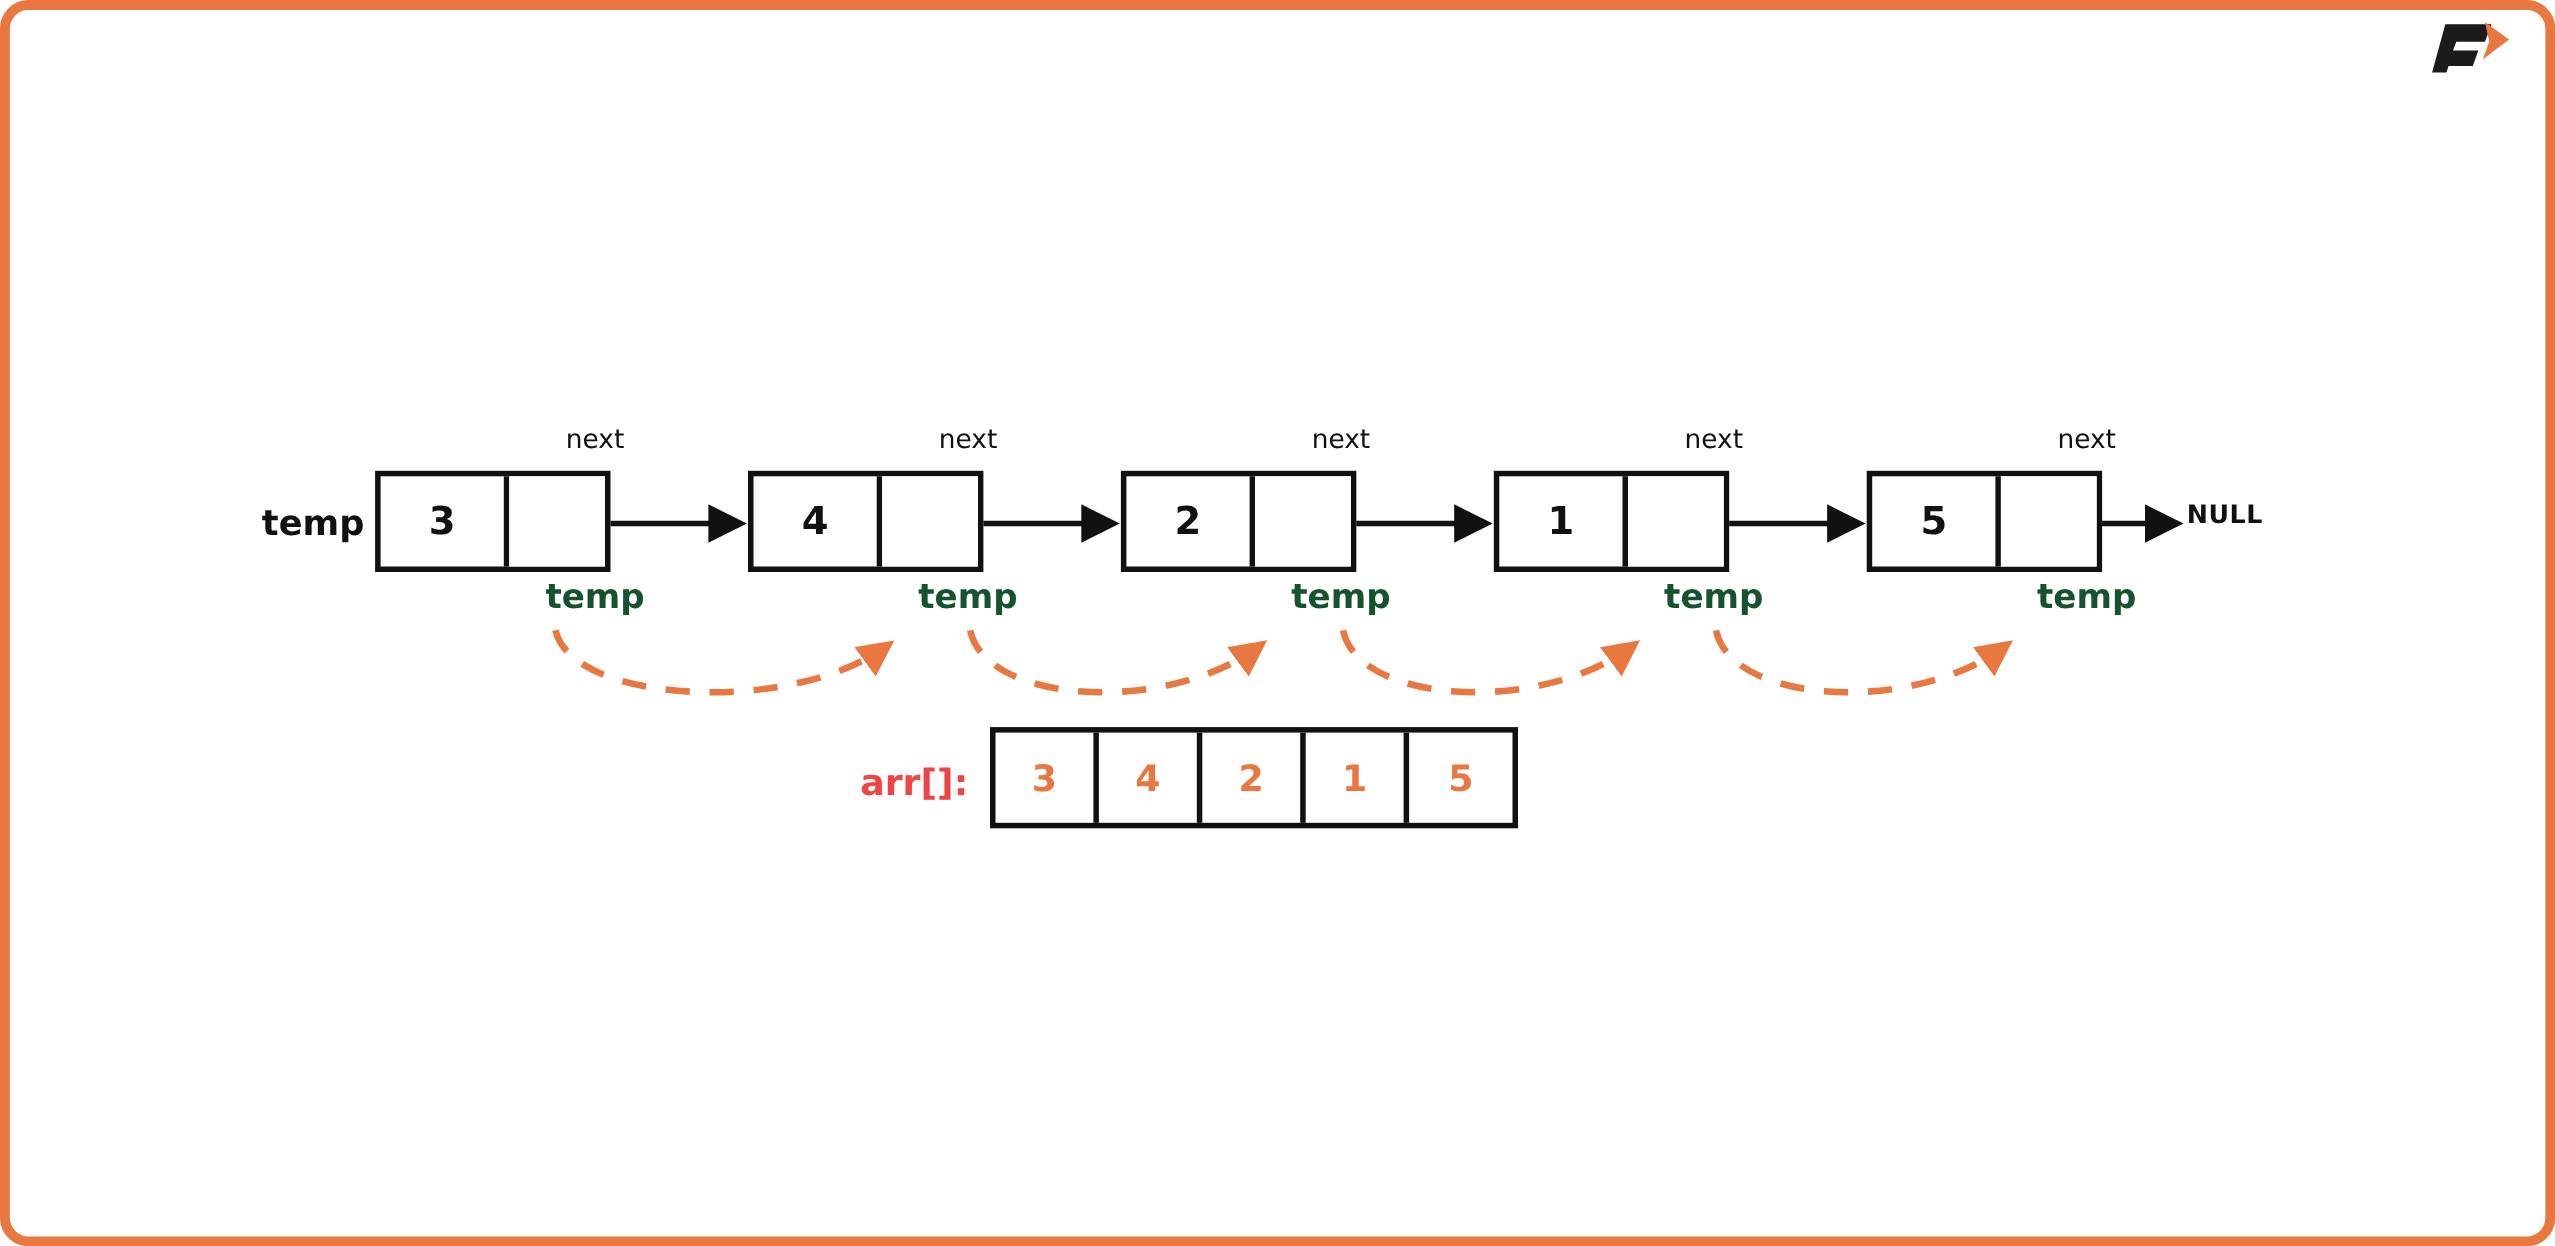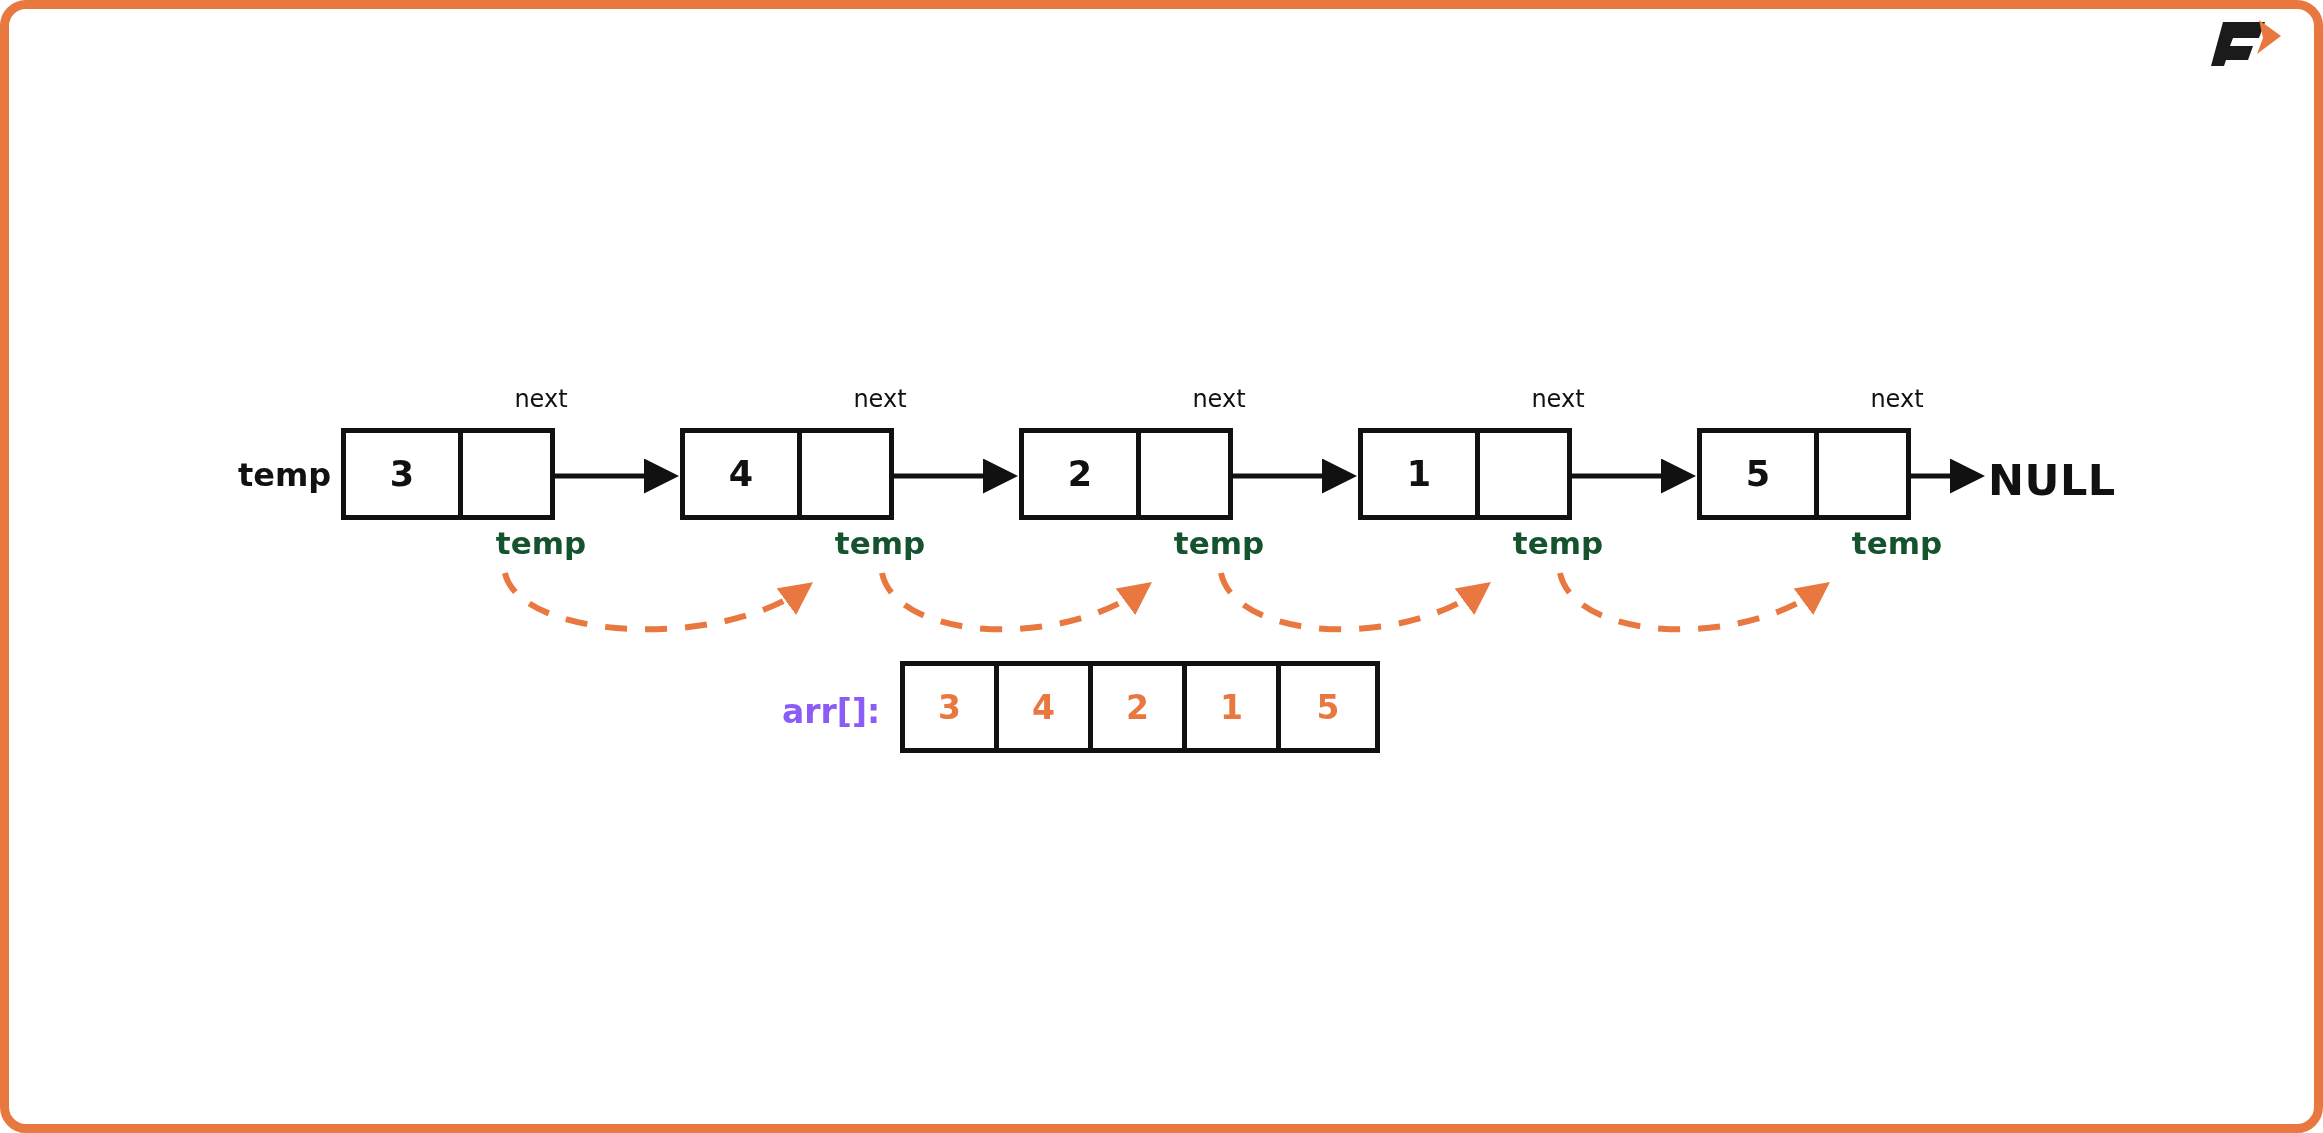--- a/index.html
+++ b/index.html
@@ -100,35 +100,35 @@
     top: 456px;
     font-size: 32px;
     font-weight: bold;
     color: #111111;
   }
 
   #null-label {
     position: absolute;
     left: 1988px;
     top: 455px;
-    font-size: 43px;
+    font-size: 23px;
     font-weight: bold;
     color: #111111;
     letter-spacing: 0.5px;
     text-align: right;
   }
 
   
   #array-label {
     position: absolute;
     left: 782px;
     top: 692px;
     font-size: 33px;
     font-weight: bold;
-    color: #8b5cf6;
+    color: #ef4444;
   }
   #array-box {
     position: absolute;
     left: 900px;
     top: 661px;
     height: 92px;
     display: flex;
     box-sizing: border-box;
     border: 5px solid #111111;
     background: #ffffff;

